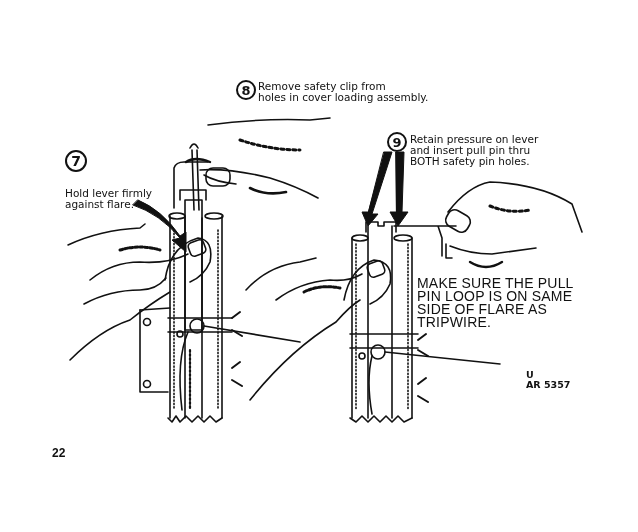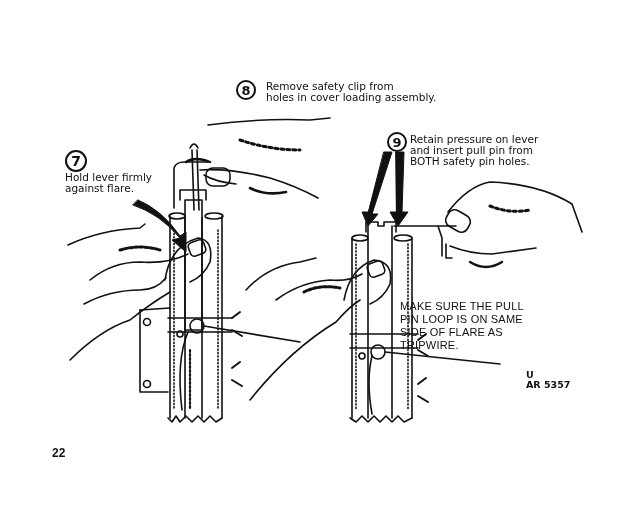--- a/index.html
+++ b/index.html
@@ -2,21 +2,21 @@
 <html><head>
 <meta charset="utf-8">
 <style>
   html, body { margin: 0; padding: 0; background: #ffffff; }
   body { width: 638px; height: 532px; position: relative; overflow: hidden; font-family: "DejaVu Sans", sans-serif; color: #111; }
   .page { position: absolute; left: 0; top: 0; width: 638px; height: 532px; background: #fff; }
   svg.art { position: absolute; left: 0; top: 0; }
   .step { position: absolute; display: flex; align-items: flex-start; }
   .badge { display: inline-flex; align-items: center; justify-content: center; border: 2.5px solid #111; border-radius: 50%; font-weight: bold; background: #fff; box-sizing: border-box; }
   .caption { font-family: "DejaVu Sans", sans-serif; font-size: 10.5px; line-height: 11px; color: #111; white-space: pre-line; }
-  .warn { position: absolute; left: 400px; top: 277px; font-family: "Liberation Sans", sans-serif; font-size: 11px; line-height: 13px; color: #111; white-space: pre-line; letter-spacing: 0.2px; margin-top: 23px; }
+  .warn { position: absolute; left: 417px; top: 277px; font-family: "Liberation Sans", sans-serif; font-size: 14px; line-height: 13px; color: #111; white-space: pre-line; letter-spacing: 0.2px; }
   .ref { position: absolute; left: 526px; top: 370px; font-family: "DejaVu Sans", sans-serif; font-weight: bold; font-size: 9.5px; line-height: 10px; white-space: pre-line; }
   .pagenum { position: absolute; left: 52px; top: 446px; font-family: "Liberation Sans", sans-serif; font-weight: bold; font-size: 12px; }
 </style>
 </head>
 <body>
 
 <div class="page">
 
   <svg class="art" width="638" height="532" viewBox="0 0 638 532" fill="none" stroke="#111" stroke-width="1.6" stroke-linecap="round" stroke-linejoin="round">
 
@@ -123,34 +123,34 @@
       <rect x="446" y="212" width="24" height="18" rx="7" transform="rotate(30 458 221)"></rect>
       <path d="M490 206 Q510 214 530 210" stroke-width="3" stroke-dasharray="3 3"></path>
     </g>
 
     <path d="M384 152 L392 152 L372 214 L378 214 L368 226 L362 212 L368 212 Z" fill="#111" stroke="#111" stroke-width="1"></path>
     <path d="M396 152 L404 152 L402 212 L408 212 L398 226 L390 212 L396 212 Z" fill="#111" stroke="#111" stroke-width="1"></path>
   </svg>
 
   <div class="step" style="left:65px; top:150px; flex-direction:column;">
     <span class="badge" style="width:22px; height:22px; font-size:14px;">7</span>
-    <span class="caption" style="margin-top:0;">Hold lever firmly
+    <span class="caption" style="margin-top:16px;">Hold lever firmly
 against flare.</span>
   </div>
 
   <div class="step" style="left:236px; top:80px;">
     <span class="badge" style="width:20px; height:20px; font-size:13px; margin-right:2px;">8</span>
-    <span class="caption" style="margin-top:1px;margin-left:8px;">Remove safety clip from
+    <span class="caption" style="margin-top:1px;">Remove safety clip from
 holes in cover loading assembly.</span>
   </div>
 
   <div class="step" style="left:387px; top:132px;">
     <span class="badge" style="width:20px; height:20px; font-size:13px; margin-right:3px;">9</span>
     <span class="caption" style="margin-top:2px;">Retain pressure on lever
-and insert pull pin from
+and insert pull pin thru
 BOTH safety pin holes.</span>
   </div>
 
   <div class="warn">MAKE SURE THE PULL
 PIN LOOP IS ON SAME
 SIDE OF FLARE AS
 TRIPWIRE.</div>
 
   <div class="ref">U
 AR 5357</div>

